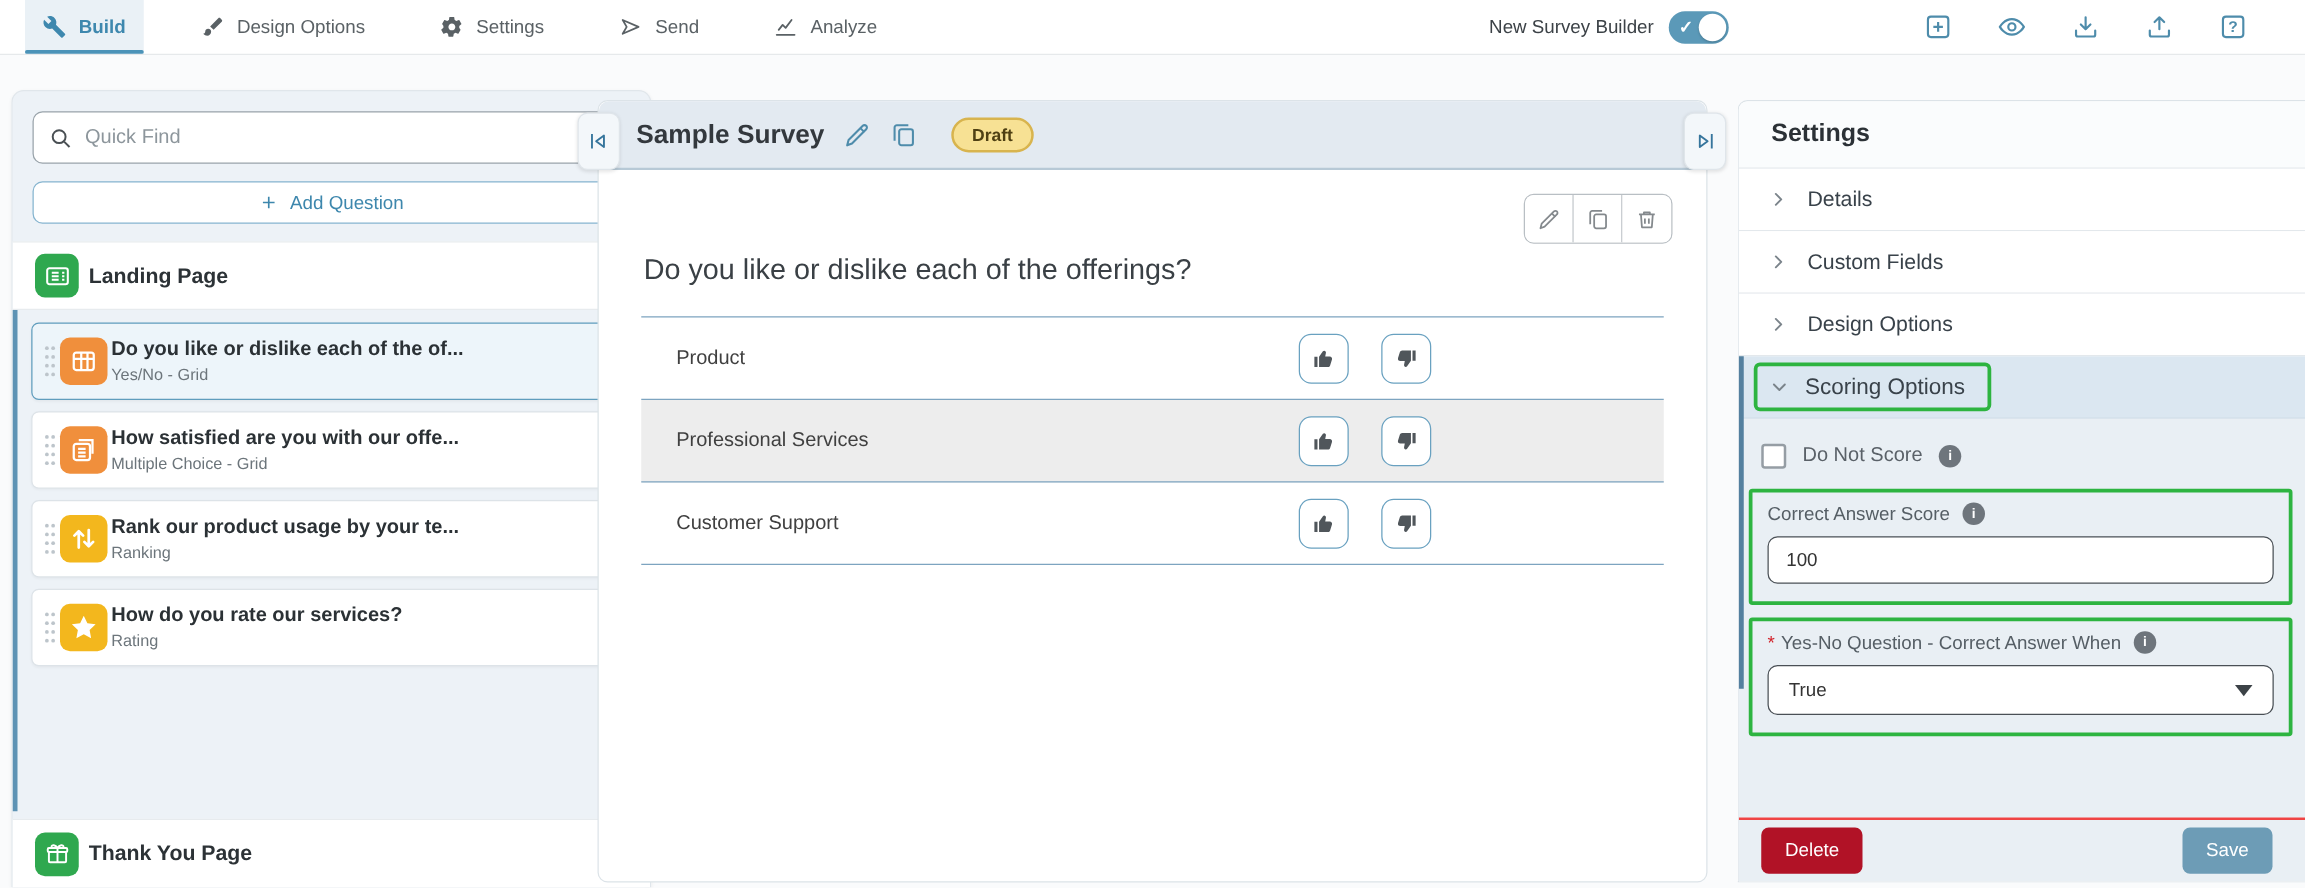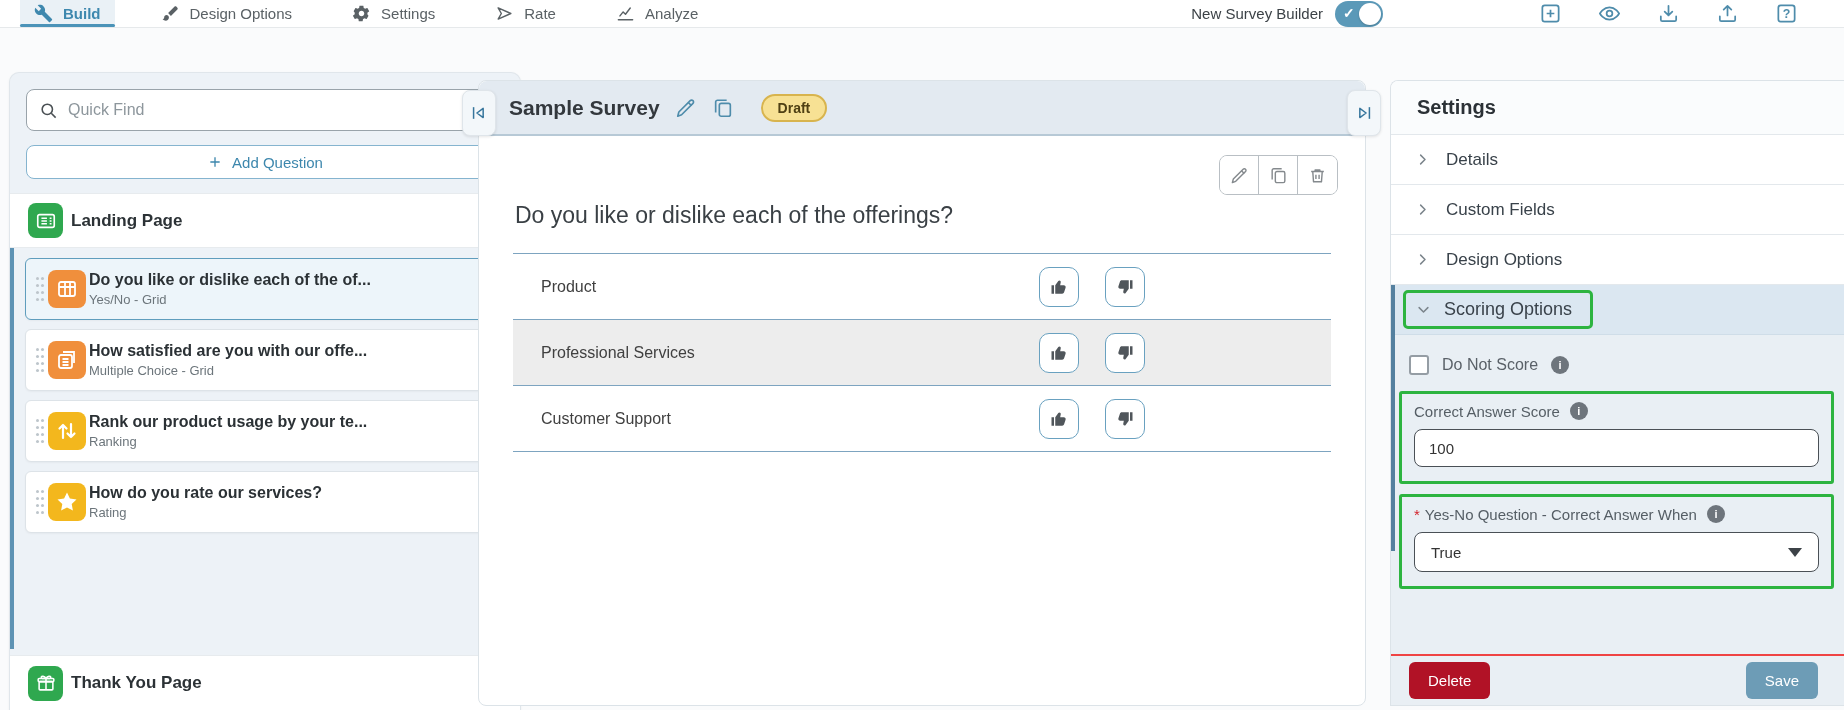--- a/index.html
+++ b/index.html
@@ -4,21 +4,21 @@
 <style>
   * { box-sizing: border-box; margin: 0; padding: 0; }
   html,body { width:1844px; height:710px; overflow:hidden; }
   body {
     font-family: "Liberation Sans", sans-serif;
     background:#fafbfc; position:relative; color:#333;
   }
   svg { display:block; }
 
   
-  .topnav { position:absolute; left:0; top:0; width:1844px; height:28px;
+  .topnav { position:absolute; left:0; top:0; width:1844px; height:44px;
     background:#fff; border-bottom:1px solid #e6e9eb; display:flex; align-items:center; z-index:5; }
   .nav-tabs { display:flex; height:100%; margin-left:20px; gap:32px; }
   .nav-tab { display:flex; align-items:center; gap:10px; padding:0 14px; font-size:15px;
     color:#5a6165; cursor:pointer; position:relative; }
   .nav-tab svg { width:19px; height:19px; }
   .nav-tab.active { color:#3e88ae; background:#eaf1f6; font-weight:bold; }
   .nav-tab.active::after { content:""; position:absolute; left:0; right:0; bottom:0; height:3px;
     background:#4b93b8; border-radius:2px; }
   .nav-right { margin-left:auto; display:flex; align-items:center; padding-right:46px; }
   .toggle-group { display:flex; align-items:center; gap:12px; margin-right:156px; }
@@ -168,21 +168,21 @@
     <div class="nav-tab">
       <svg viewBox="0 0 24 24" fill="currentColor">
           <path d="M19.4 13c0-.3.1-.7.1-1s0-.7-.1-1l2.1-1.6c.2-.2.2-.4.1-.6l-2-3.5c-.1-.2-.4-.3-.6-.2l-2.5 1c-.5-.4-1.1-.7-1.7-1l-.4-2.6c0-.2-.2-.4-.5-.4h-4c-.2 0-.4.2-.5.4l-.4 2.6c-.6.2-1.2.6-1.7 1l-2.5-1c-.2-.1-.5 0-.6.2l-2 3.5c-.1.2-.1.5.1.6L3.5 11c0 .3-.1.7-.1 1s0 .7.1 1l-2.1 1.6c-.2.2-.2.4-.1.6l2 3.5c.1.2.4.3.6.2l2.5-1c.5.4 1.1.7 1.7 1l.4 2.6c0 .2.2.4.5.4h4c.2 0 .4-.2.5-.4l.4-2.6c.6-.2 1.2-.6 1.7-1l2.5 1c.2.1.5 0 .6-.2l2-3.5c.1-.2.1-.5-.1-.6L19.4 13zM12 15.5c-1.9 0-3.5-1.6-3.5-3.5s1.6-3.5 3.5-3.5 3.5 1.6 3.5 3.5-1.6 3.5-3.5 3.5z"></path>
         </svg>
       <span>Settings</span>
     </div>
     <div class="nav-tab">
       <svg viewBox="0 0 24 24" fill="none" stroke="currentColor" stroke-width="1.8" stroke-linejoin="round">
           <path d="M4 5l16 7-16 7 4-7-4-7z"></path>
         </svg>
-      <span>Rate</span>
+      <span>Send</span>
     </div>
     <div class="nav-tab">
       <svg viewBox="0 0 24 24" fill="none" stroke="currentColor" stroke-width="1.8" stroke-linecap="round" stroke-linejoin="round">
           <path d="M3 20h18"></path>
           <path d="M5 15l4-5 3 3 6-8"></path>
         </svg>
       <span>Analyze</span>
     </div>
   </div>
   <div class="nav-right">

